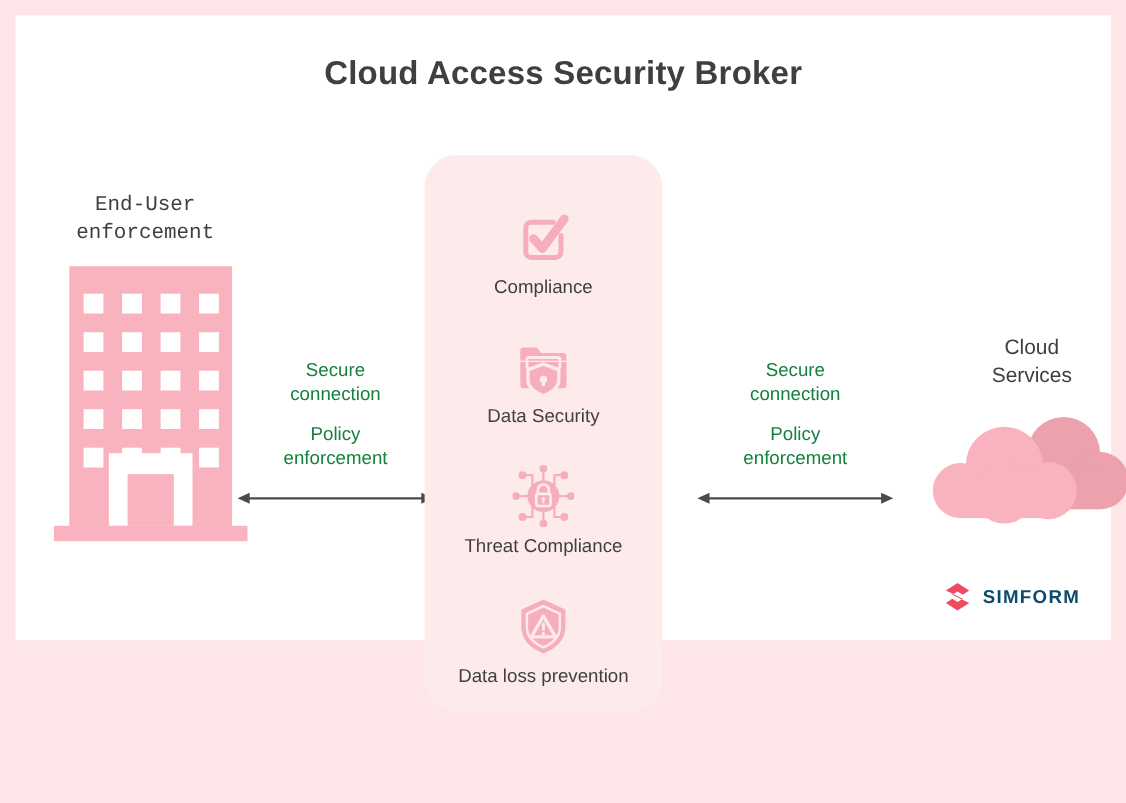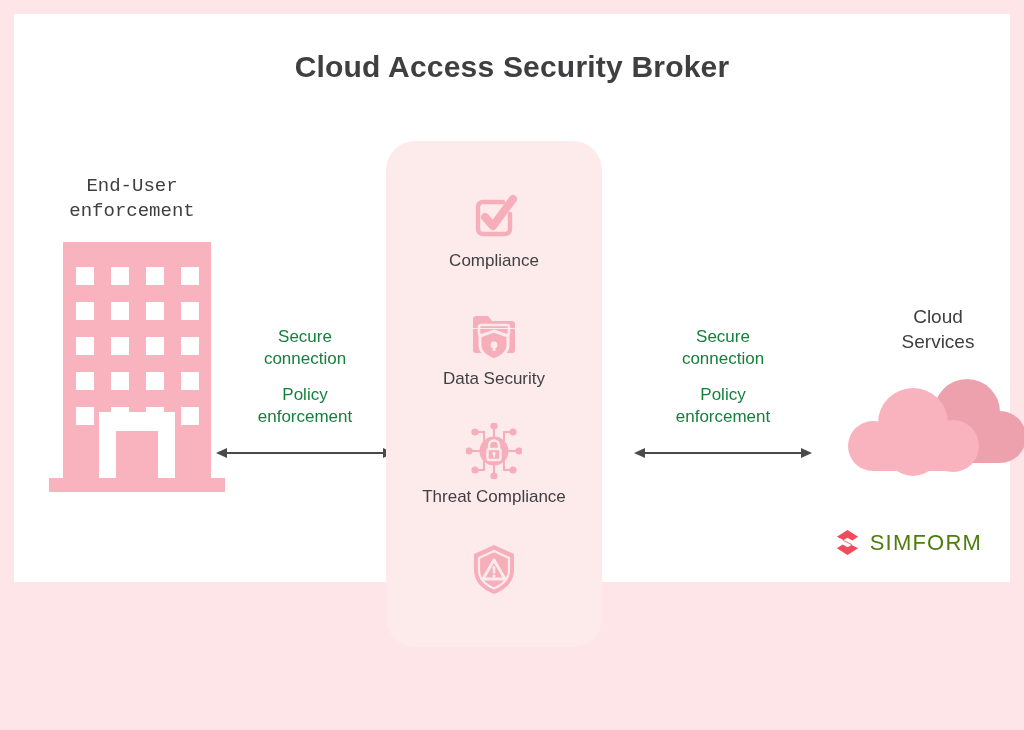--- a/index.html
+++ b/index.html
@@ -182,23 +182,23 @@
   #logo {
     position: absolute;
     right: 28px;
     bottom: 26px;
     display: flex;
     align-items: center;
   }
   #logo-mark { width: 27px; height: 27px; display: block; }
   #logo-text {
     margin-left: 9px;
-    font-size: 22px;
-    font-weight: normal;
-    color: #4d7c0f;
+    font-size: 17px;
+    font-weight: bold;
+    color: #0c4a6e;
     letter-spacing: 1.2px;
   }
 </style>
 </head>
 <body>
 
 <div id="canvas">
 
   <div id="page-title">Cloud Access Security Broker</div>
 
@@ -304,20 +304,21 @@
     </div>
 
     <div class="feature">
       <svg class="feature-icon" viewBox="0 0 56 56">
         <path d="M28 4 L48 13 L48 29 C48 42 38 49 28 53 C18 49 8 42 8 29 L8 13 Z" fill="#F6AEBA"></path>
         <path d="M28 10 L43 17 L43 29 C43 39 35 44.5 28 47.5 C21 44.5 13 39 13 29 L13 17 Z" fill="none" stroke="#FDEBEC" stroke-width="2.2"></path>
         <path d="M28 19 L39 38 L17 38 Z" fill="none" stroke="#FDEBEC" stroke-width="3" stroke-linejoin="round"></path>
         <rect x="26.7" y="25" width="2.6" height="7.5" rx="1.3" fill="#FDEBEC"></rect>
         <circle cx="28" cy="35" r="1.5" fill="#FDEBEC"></circle>
       </svg>
+      <div class="feature-label">Data loss prevention</div>
     </div>
 
   </div>
 
   <div class="connector" id="connector-right">
     <div class="conn-line">Secure</div>
     <div class="conn-line">connection</div>
     <div class="conn-gap"></div>
     <div class="conn-line">Policy</div>
     <div class="conn-line">enforcement</div>

